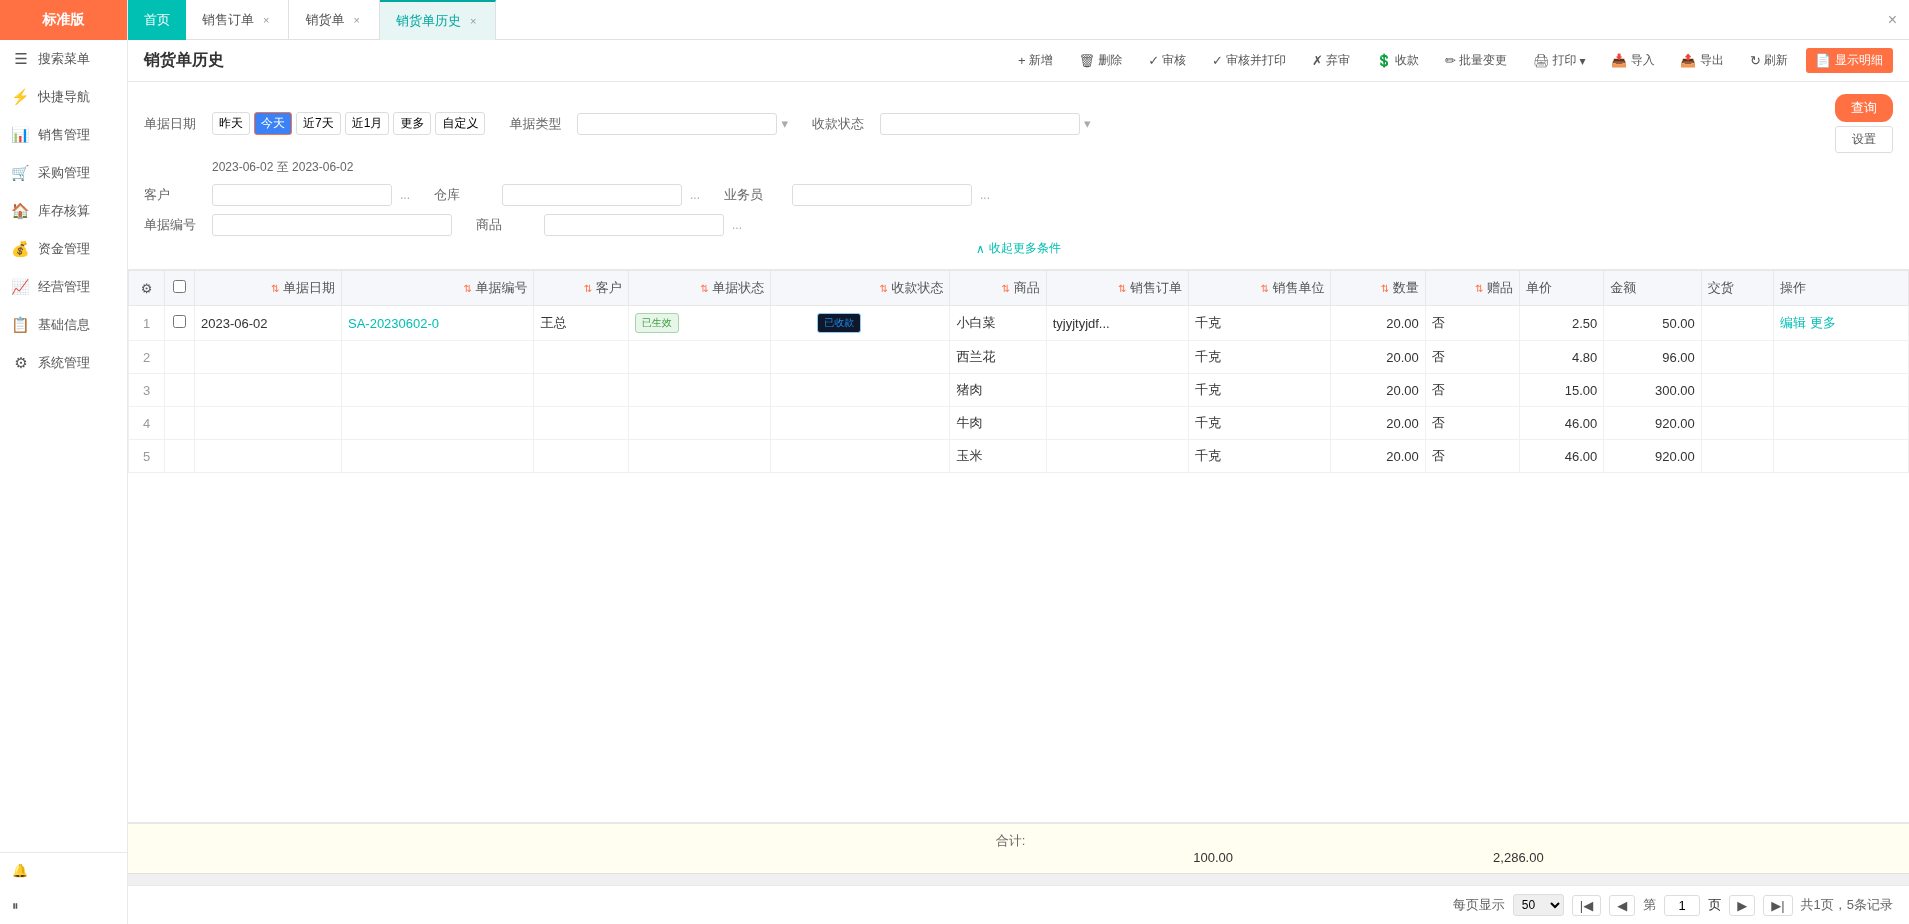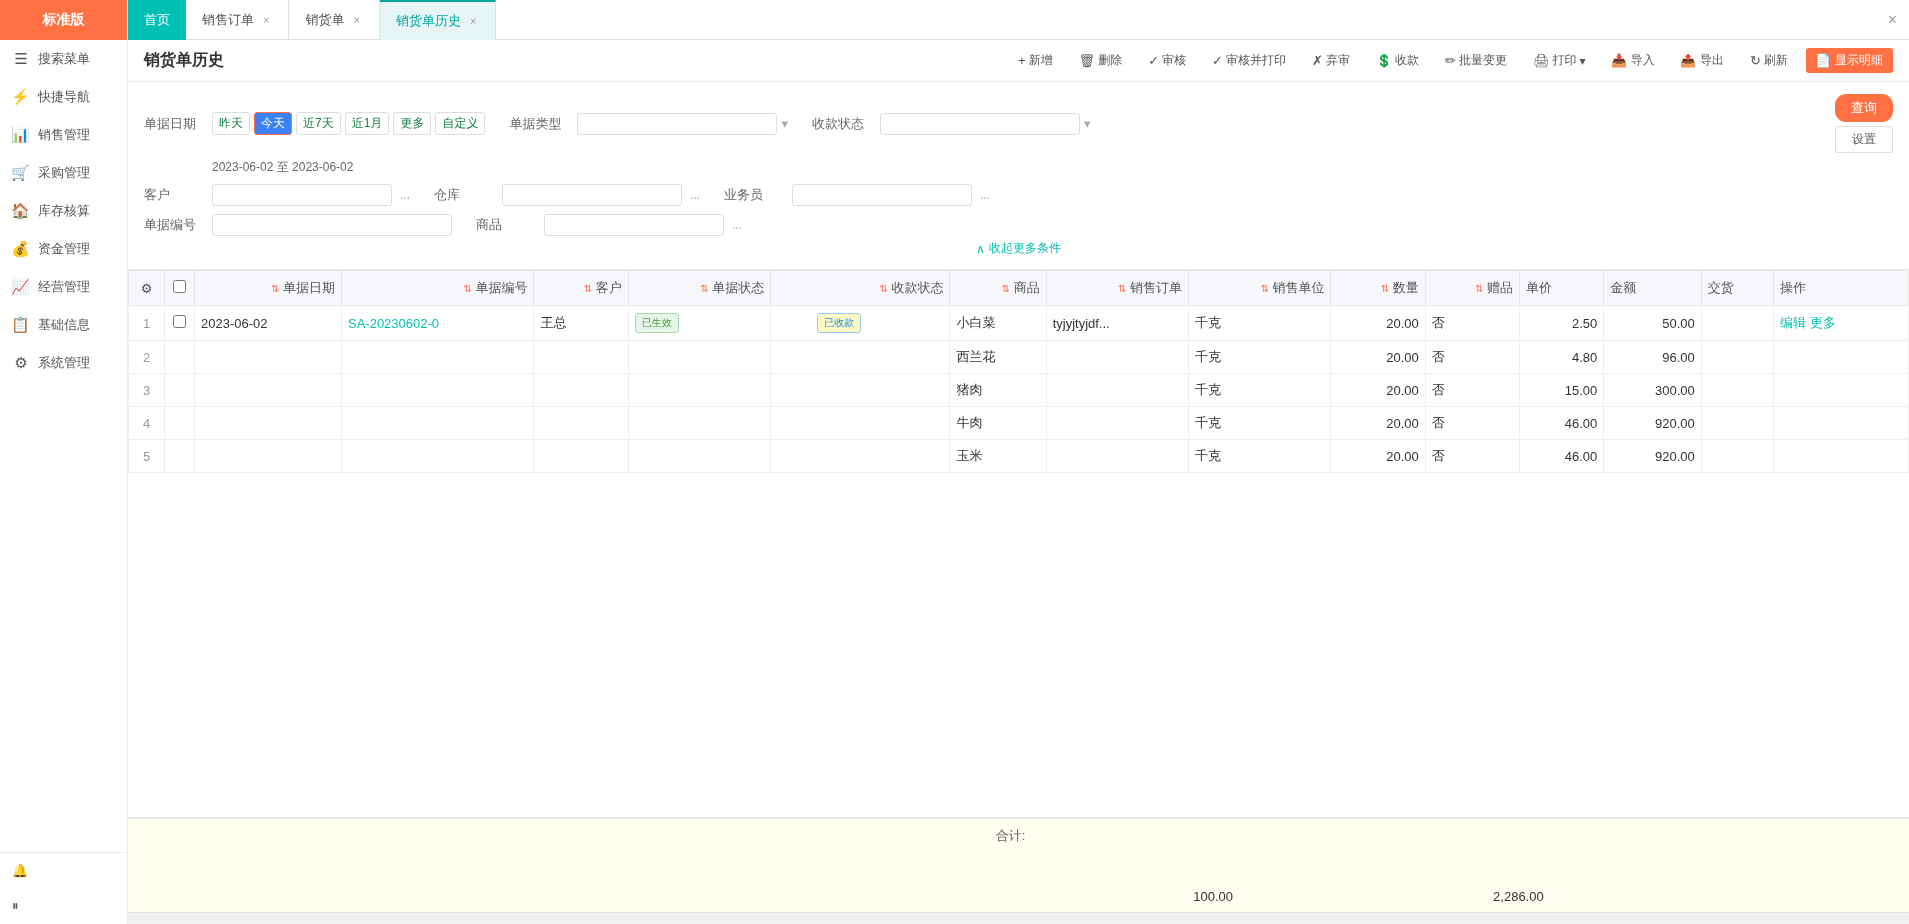--- a/index.html
+++ b/index.html
@@ -30,48 +30,48 @@
     .toolbar-btn { display: flex; align-items: center; gap: 3px; padding: 4px 8px; border: none; background: none; cursor: pointer; color: #555; font-size: 12px; }
     .toolbar-btn .btn-icon { font-size: 13px; }
     .toolbar-btn.primary { background: #ff7043; color: #fff; border-radius: 3px; padding: 4px 10px; }
 
     
     .filter-area { background: #fff; padding: 12px 16px; border-bottom: 1px solid #e8e8e8; }
     .filter-row { display: flex; align-items: center; gap: 24px; margin-bottom: 10px; flex-wrap: wrap; }
     .filter-label { color: #666; font-size: 13px; white-space: nowrap; min-width: 60px; }
     .filter-group { display: flex; align-items: center; gap: 8px; }
     .date-shortcuts { display: flex; align-items: center; gap: 4px; }
-    .date-btn { padding: 2px 6px; border: 1px solid #ddd; border-radius: 3px; background: #fff; cursor: pointer; font-size: 12px; color: #15803d; }
+    .date-btn { padding: 2px 6px; border: 1px solid #ddd; border-radius: 3px; background: #fff; cursor: pointer; font-size: 12px; color: #000000; }
     .date-btn.active { background: #3b82f6; color: #fff; border-color: #ff7043; }
     .filter-input { border: 1px solid #ddd; padding: 3px 6px; font-size: 12px; border-radius: 3px; width: 180px; }
     .filter-select { border: 1px solid #ddd; padding: 3px 6px; font-size: 12px; border-radius: 3px; min-width: 160px; background: #fff; cursor: pointer; color: #999; }
     .ellipsis-btn { color: #aaa; cursor: pointer; font-size: 12px; }
     .date-range { font-size: 12px; color: #666; margin-left: 4px; }
     .collapse-btn { display: flex; align-items: center; gap: 4px; color: #00bfb3; cursor: pointer; font-size: 12px; justify-content: center; margin-top: 4px; }
     .query-btn { background: #ff7043; color: #fff; border: none; padding: 5px 16px; border-radius: 11px; cursor: pointer; font-size: 13px; }
     .set-btn { background: #fff; color: #555; border: 1px solid #ddd; padding: 4px 12px; border-radius: 3px; cursor: pointer; font-size: 12px; }
 
     
     .table-area { flex: 1; overflow: auto; background: #fff; margin: 0; }
     table { width: 100%; border-collapse: collapse; font-size: 13px; }
     thead { background: #f5f7fa; position: sticky; top: 0; z-index: 1; }
     thead th { border: 1px solid #e8e8e8; padding: 8px 6px; text-align: left; font-weight: normal; white-space: nowrap; color: #555; }
     thead th.sortable { cursor: pointer; text-align: right; }
     tbody tr { border-bottom: 1px solid #f0f0f0; }
     tbody td { border: 1px solid #f0f0f0; padding: 7px 6px; color: #333; }
     .row-num { color: #999; text-align: center; }
     .status-badge { display: inline-block; padding: 2px 6px; border-radius: 3px; font-size: 10px; }
     .status-effective { background: #e8f5e9; color: #43a047; border: 1px solid #a5d6a7; }
-    .status-collected { background: #fef9c3; color: #1e88e5; border: 1px solid #90caf9; margin-left: 40px; }
+    .status-collected { background: #0f172a; color: #1e88e5; border: 1px solid #90caf9; margin-left: 40px; }
     .sort-icon { color: #ff7043; font-size: 10px; }
 
     
     .table-footer { background: #fffef0; border-top: 2px solid #e8e8e8; padding: 8px 16px; display: flex; align-items: center; font-size: 13px; flex-direction: column; }
     .total-label { color: #666; margin-right: 16px; }
-    .total-values { display: flex; gap: 80px; margin-top: 44px; }
+    .total-values { display: flex; gap: 80px; }
 
     
     .pagination { display: flex; align-items: center; justify-content: flex-end; padding: 8px 16px; background: #fff; border-top: 1px solid #e8e8e8; gap: 8px; font-size: 13px; }
     .page-size-label { color: #666; }
     .page-size-select { border: 1px solid #ddd; padding: 2px 4px; border-radius: 3px; font-size: 12px; }
     .page-nav-btn { border: 1px solid #ddd; background: #fff; padding: 2px 7px; cursor: pointer; border-radius: 3px; font-size: 13px; color: #555; }
     .page-nav-btn:disabled { color: #ccc; cursor: not-allowed; }
     .page-input { border: 1px solid #ddd; width: 36px; text-align: center; padding: 2px 4px; border-radius: 3px; font-size: 13px; }
     .page-info { color: #666; }
     .action-link { color: #00bfb3; cursor: pointer; font-size: 13px; margin-right: 4px; }
@@ -466,15 +466,31 @@
         <div class="total-values" style="margin-left: 700px;">
           <span>100.00</span>
           <span style="margin-left:180px;">2,286.00</span>
         </div>
       </div>
 
       <div class="horizontal-scroll">
         <div class="horizontal-scroll-inner"></div>
       </div>
 
+      <div class="pagination">
+        <span class="page-size-label">每页显示</span>
+        <select class="page-size-select">
+          <option>50</option>
+          <option>100</option>
+          <option>200</option>
+        </select>
+        <button class="page-nav-btn">|◀</button>
+        <button class="page-nav-btn">◀</button>
+        <span style="color:#666;">第</span>
+        <input class="page-input" type="text" value="1" style="">
+        <span class="page-label">页</span>
+        <button class="page-nav-btn">▶</button>
+        <button class="page-nav-btn">▶|</button>
+        <span class="page-info">共1页，5条记录</span>
+      </div>
     </div>
   </div>
 </div>
 
 </body></html>

